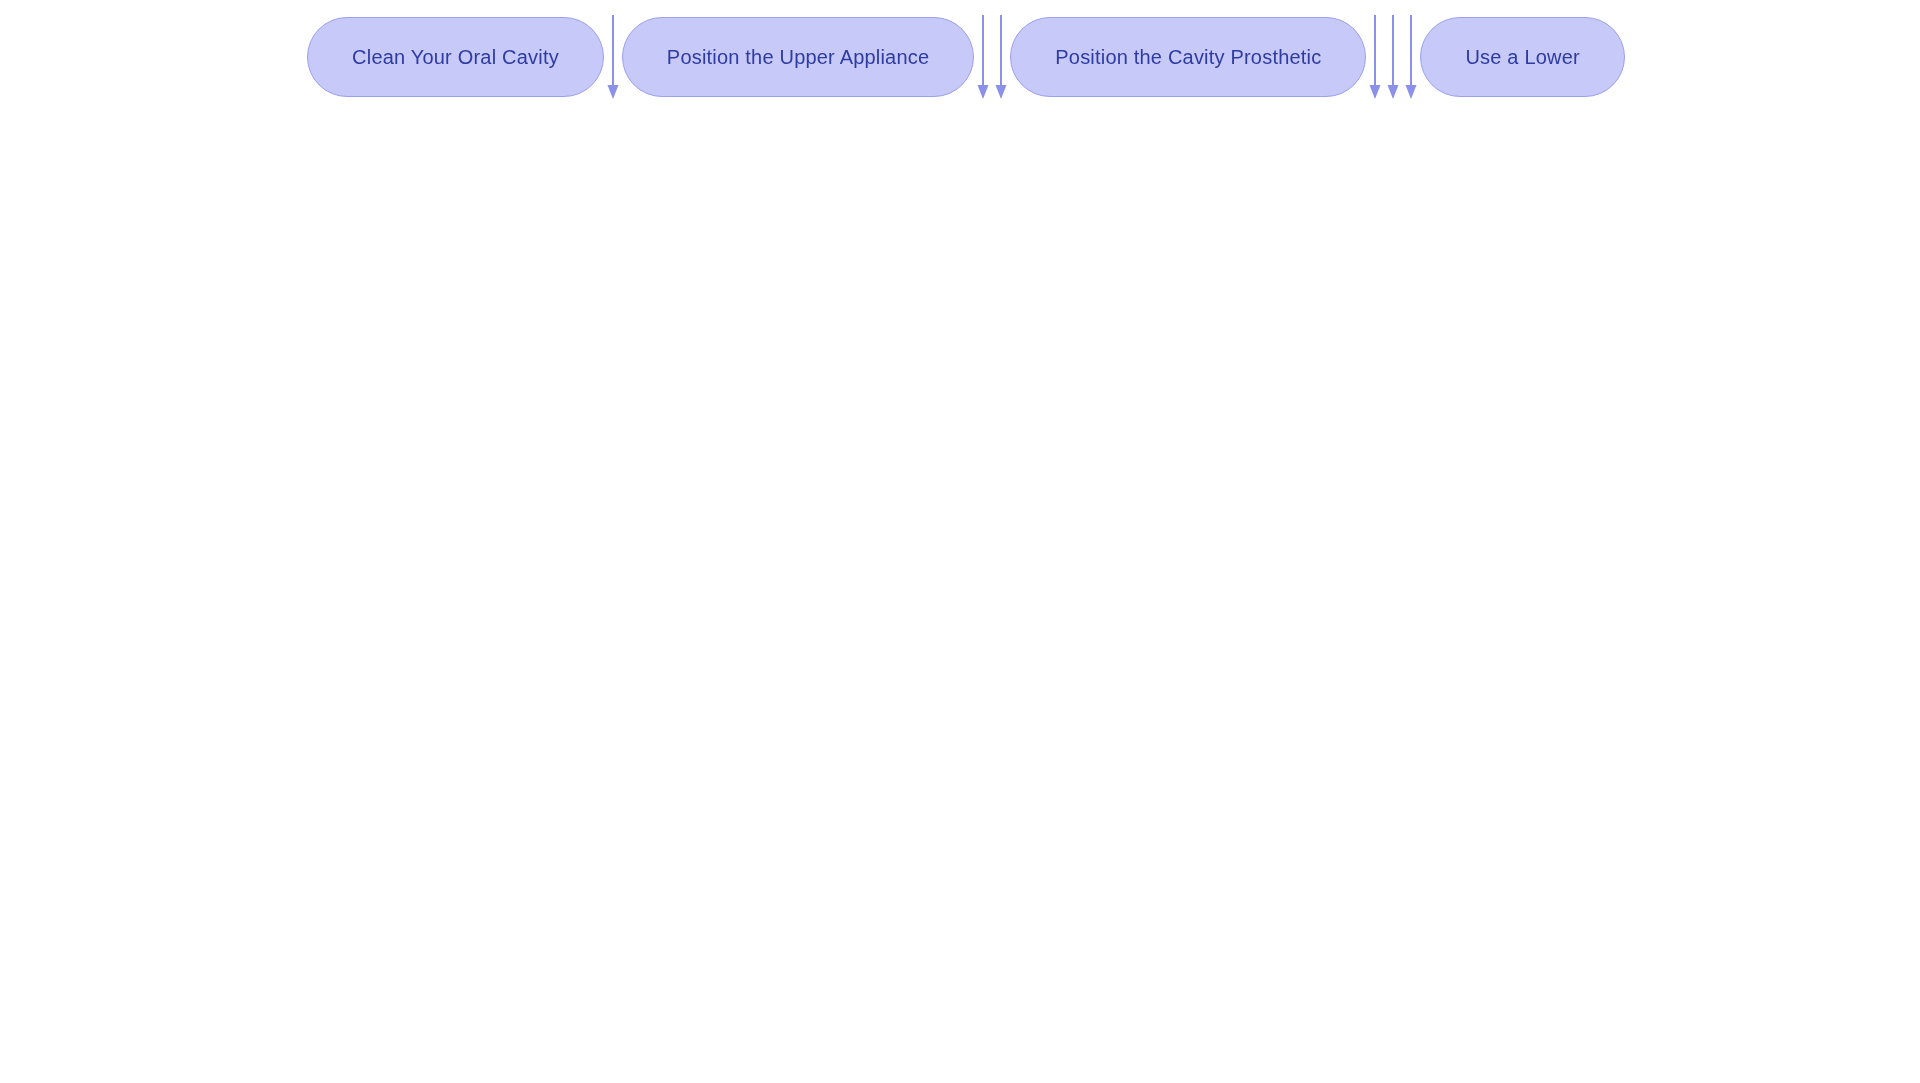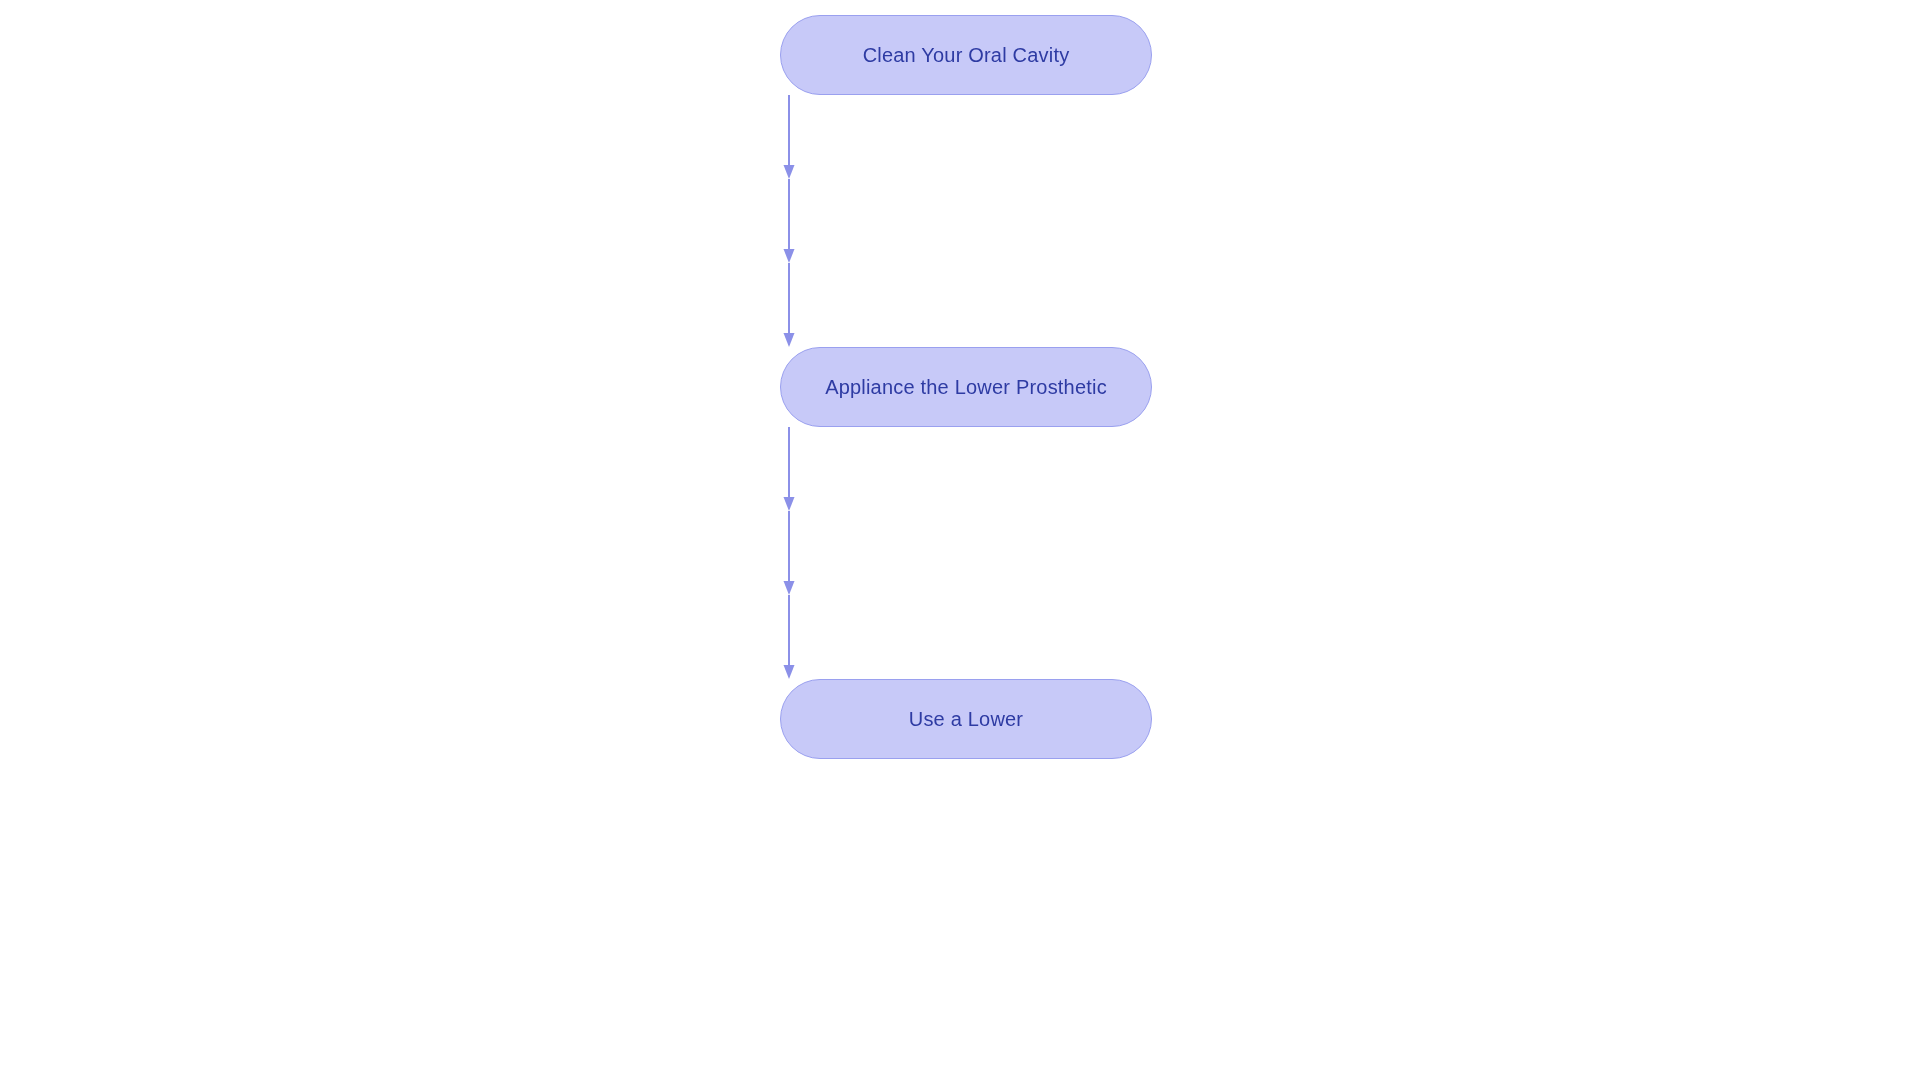--- a/index.html
+++ b/index.html
@@ -20,21 +20,22 @@
   .flowchart {
     width: 100%;
     height: 100%;
     display: flex;
     flex-direction: column;
     align-items: center;
     padding-top: 15px;
   }
   .flowchart-column {
     display: flex;
-    flex-direction: column;
+    flex-direction: row;
+    align-items: center;
     
     transform: translateX(6px);
   }
   .node {
     height: 80px;
     min-width: 180px;
     padding: 0 44px;
     border-radius: 40px;
     background: var(--node-fill);
     border: 1px solid var(--node-border);
@@ -70,34 +71,37 @@
 
     <div class="node">
       <span class="node-label">Clean Your Oral Cavity</span>
     </div>
 
     <svg class="arrow" width="18" height="84" viewBox="0 0 18 84">
       <line x1="9" y1="0" x2="9" y2="71"></line>
       <polygon points="9,84 3.5,70 14.5,70"></polygon>
     </svg>
 
+    <div class="node">
+      <span class="node-label">Position the Upper Appliance</span>
+    </div>
 
     <svg class="arrow" width="18" height="84" viewBox="0 0 18 84">
       <line x1="9" y1="0" x2="9" y2="71"></line>
       <polygon points="9,84 3.5,70 14.5,70"></polygon>
     </svg>
 
 
     <svg class="arrow" width="18" height="84" viewBox="0 0 18 84">
       <line x1="9" y1="0" x2="9" y2="71"></line>
       <polygon points="9,84 3.5,70 14.5,70"></polygon>
     </svg>
 
     <div class="node">
-      <span class="node-label">Appliance the Lower Prosthetic</span>
+      <span class="node-label">Position the Cavity Prosthetic</span>
     </div>
 
     <svg class="arrow" width="18" height="84" viewBox="0 0 18 84">
       <line x1="9" y1="0" x2="9" y2="71"></line>
       <polygon points="9,84 3.5,70 14.5,70"></polygon>
     </svg>
 
 
     <svg class="arrow" width="18" height="84" viewBox="0 0 18 84">
       <line x1="9" y1="0" x2="9" y2="71"></line>

